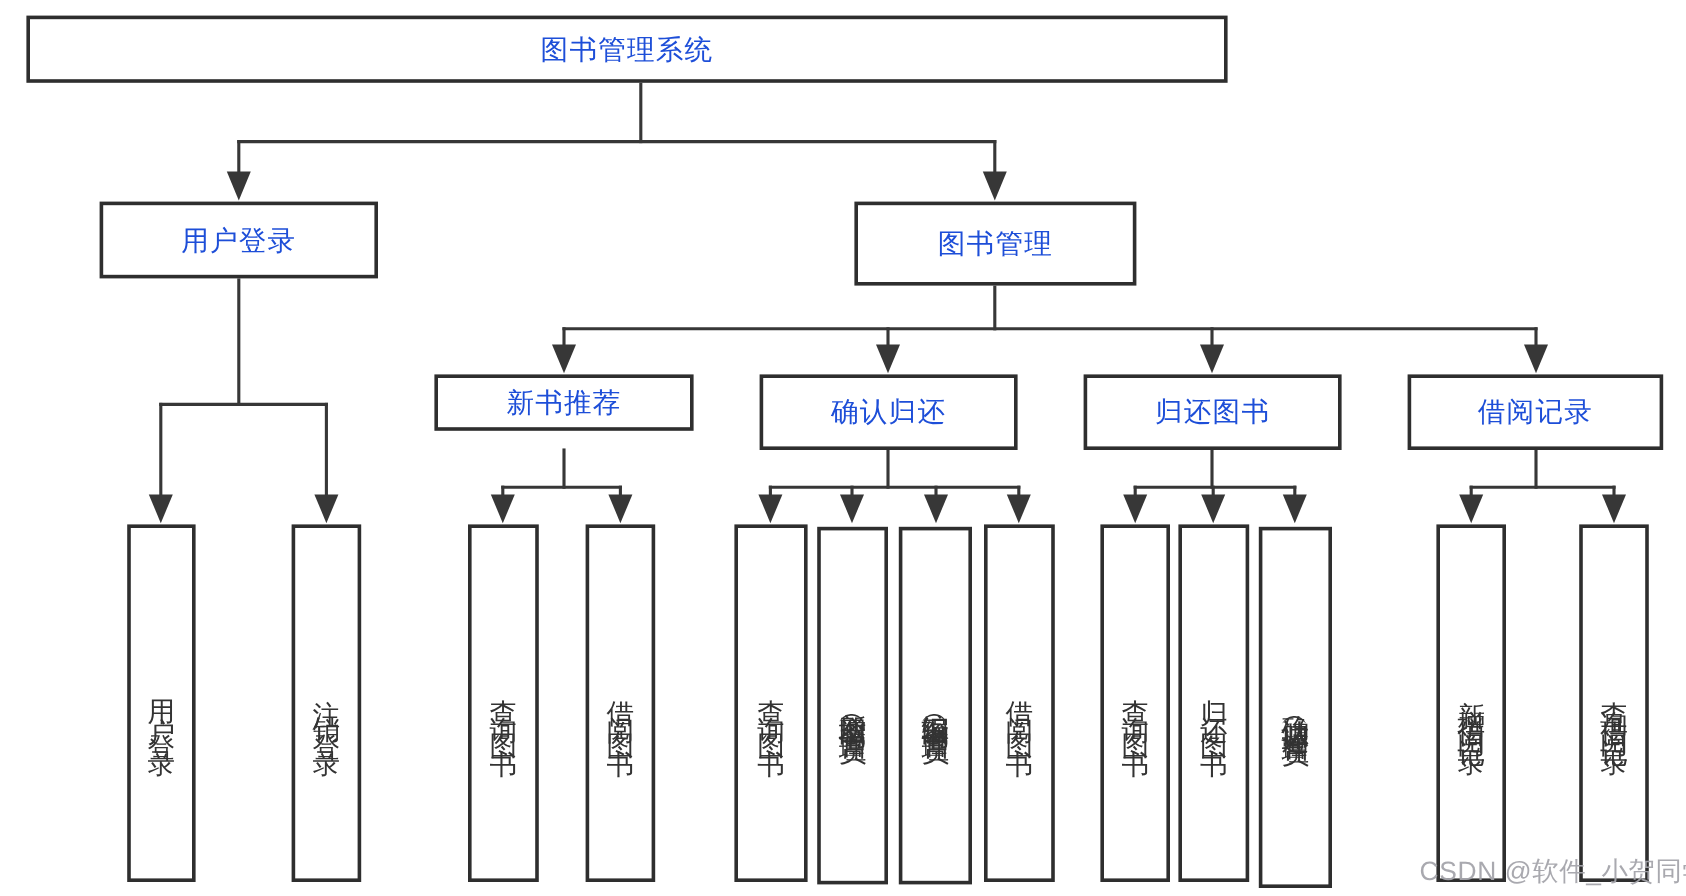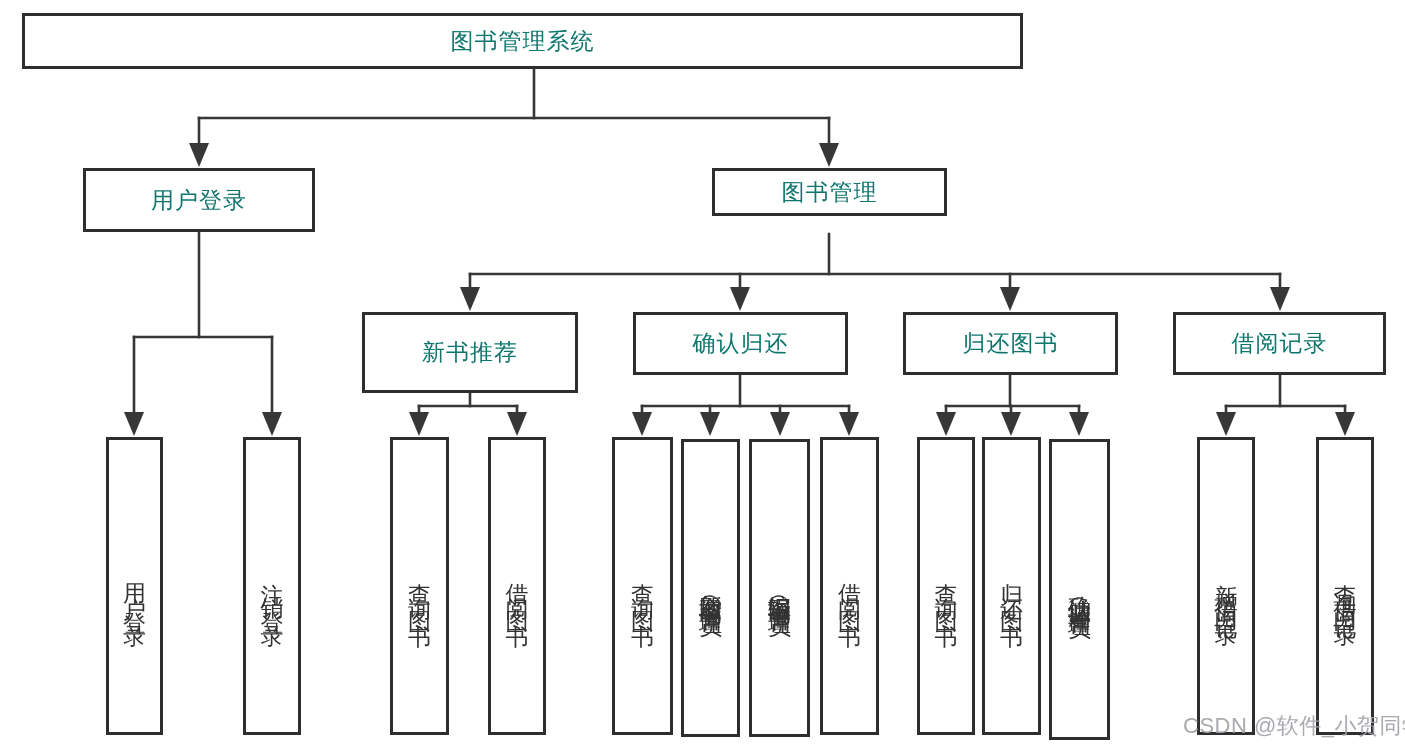--- a/index.html
+++ b/index.html
@@ -15,21 +15,21 @@
   .hnode {
     position: absolute;
     z-index: 2;
     background: #ffffff;
     border: 3px solid #2e2e2e;
     display: flex;
     align-items: center;
     justify-content: center;
     font-size: 23px;
     letter-spacing: 1px;
-    color: #0f766e;
+    color: #1d4ed8;
     box-sizing: border-box;
   }
   .vnode {
     position: absolute;
     z-index: 2;
     background: #ffffff;
     border: 3px solid #2e2e2e;
     display: flex;
     align-items: center;
     justify-content: center;
@@ -128,25 +128,25 @@
     </g>
   </svg>
 
   <div class="hnode" style="left:22px; top:13px; width:1001px; height:56px;">
     <span>图书管理系统</span>
   </div>
 
   <div class="hnode" style="left:83px; top:168px; width:232px; height:64px;">
     <span>用户登录</span>
   </div>
-  <div class="hnode" style="left:712px; top:168px; width:235px; height:48px;">
+  <div class="hnode" style="left:712px; top:168px; width:235px; height:70px;">
     <span>图书管理</span>
   </div>
 
-  <div class="hnode" style="left:362px; top:312px; width:216px; height:81px;">
+  <div class="hnode" style="left:362px; top:312px; width:216px; height:47px;">
     <span>新书推荐</span>
   </div>
   <div class="hnode" style="left:633px; top:312px; width:215px; height:63px;">
     <span>确认归还</span>
   </div>
   <div class="hnode" style="left:903px; top:312px; width:215px; height:63px;">
     <span>归还图书</span>
   </div>
   <div class="hnode" style="left:1173px; top:312px; width:213px; height:63px;">
     <span>借阅记录</span>

